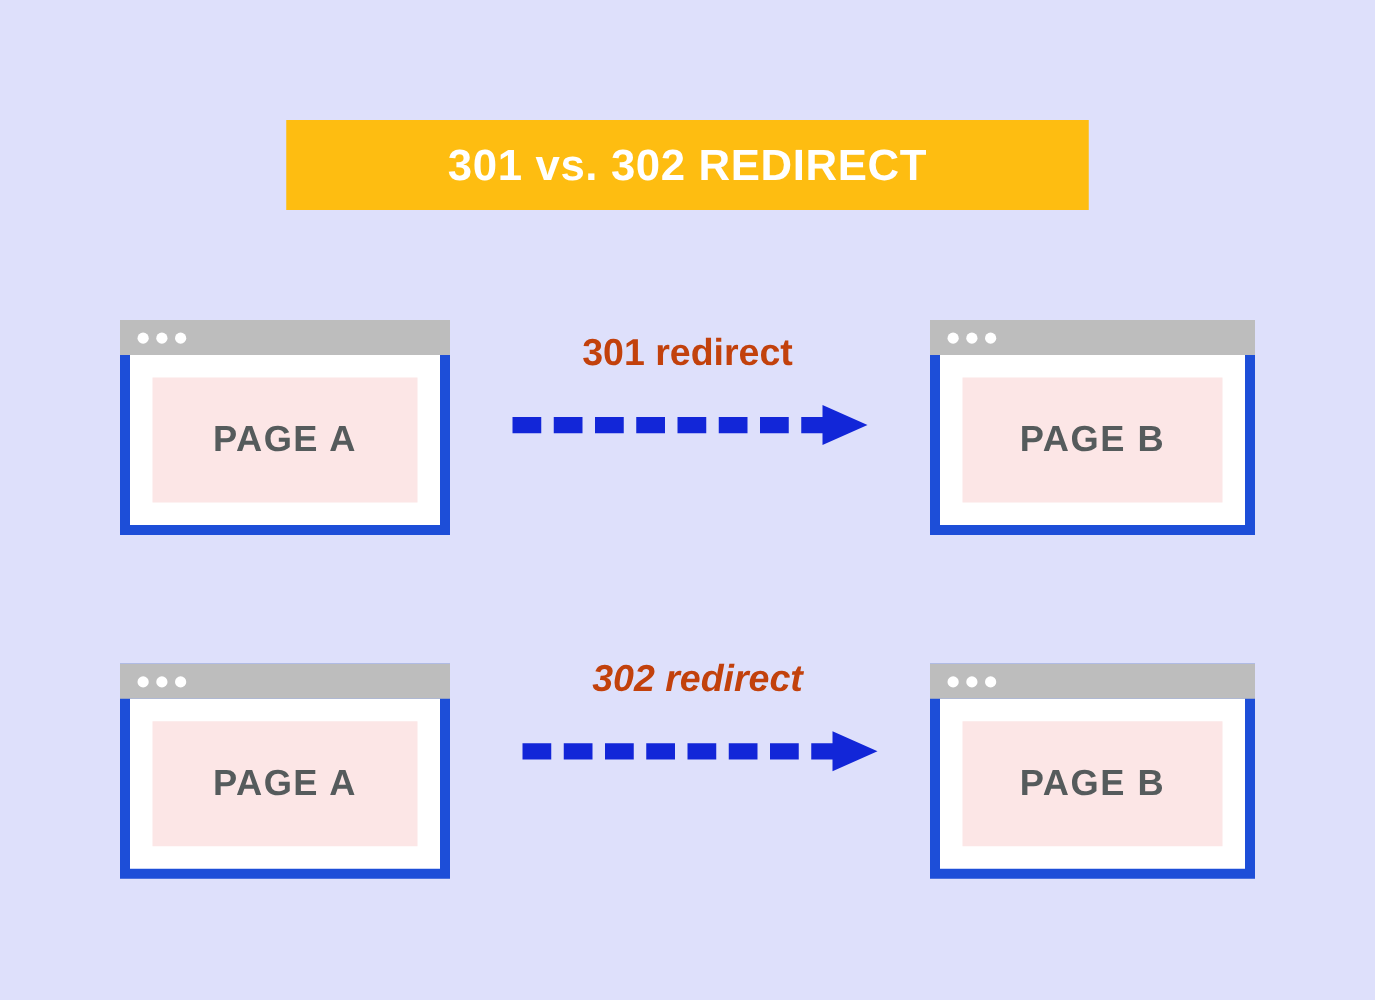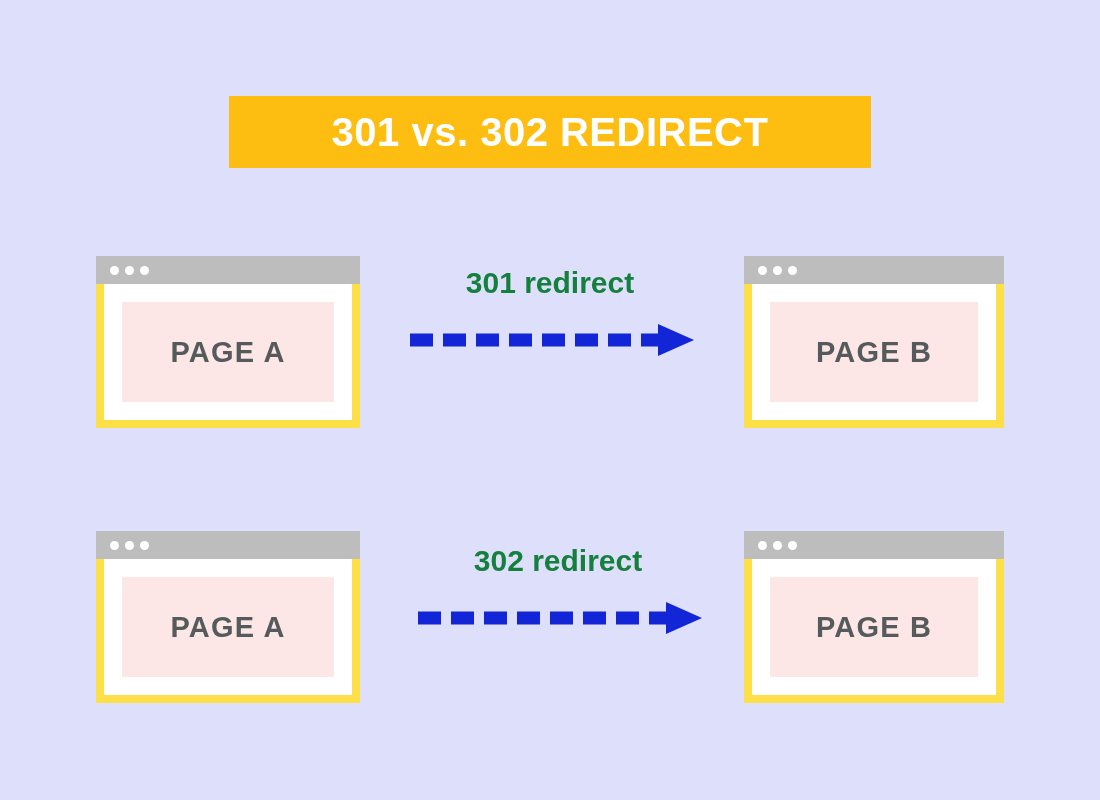--- a/index.html
+++ b/index.html
@@ -28,31 +28,31 @@
     top: 96px;
     width: 642px;
     height: 72px;
     background: #febd11;
     display: flex;
     align-items: center;
     justify-content: center;
   }
   .title-text {
     color: #ffffff;
-    font-size: 40px;
+    font-size: 35px;
     font-weight: bold;
     letter-spacing: 0.5px;
     line-height: 1;
     white-space: nowrap;
   }
 
   
   .browser {
     position: absolute;
-    background: #fde047;
+    background: #1d4ed8;
     box-sizing: border-box;
     padding: 0;
   }
   .browser-titlebar {
     height: 28px;
     background: #bdbdbd;
     display: flex;
     align-items: center;
     padding-left: 14px;
     box-sizing: border-box;
@@ -94,21 +94,21 @@
   
   .arrow-group {
     position: absolute;
   }
   .redirect-label {
     position: absolute;
     left: 0;
     top: 0;
     width: 100%;
     text-align: center;
-    color: #15803d;
+    color: #c2410c;
     font-size: 30px;
     font-weight: bold;
     white-space: nowrap;
   }
   .arrow-svg {
     position: absolute;
     left: 0;
   }
   .badge {
     position: absolute;
@@ -177,21 +177,21 @@
       <span class="dot"></span>
       <span class="dot"></span>
     </div>
     <div class="browser-body">
       <div class="page-box">
         <span class="page-label">PAGE A</span>
       </div>
     </div>
   </div>
 
-  <div class="arrow-group" style="left:408px; top:544px; width:300px; height:150px;">
+  <div class="arrow-group" style="left:408px; top:527px; width:300px; height:150px;font-style:italic;">
     <div class="redirect-label">302 redirect</div>
 
     <svg class="arrow-svg" style="top:54px;" width="300" height="40" viewBox="0 0 300 40">
       <line x1="10" y1="20" x2="268" y2="20" stroke="#1226d8" stroke-width="13" stroke-dasharray="23 10"></line>
       <polygon points="258,4 294,20 258,36" fill="#1226d8"></polygon>
     </svg>
 
   </div>
 
   <div class="browser" style="left:744px; top:531px; width:260px; height:172px;">

